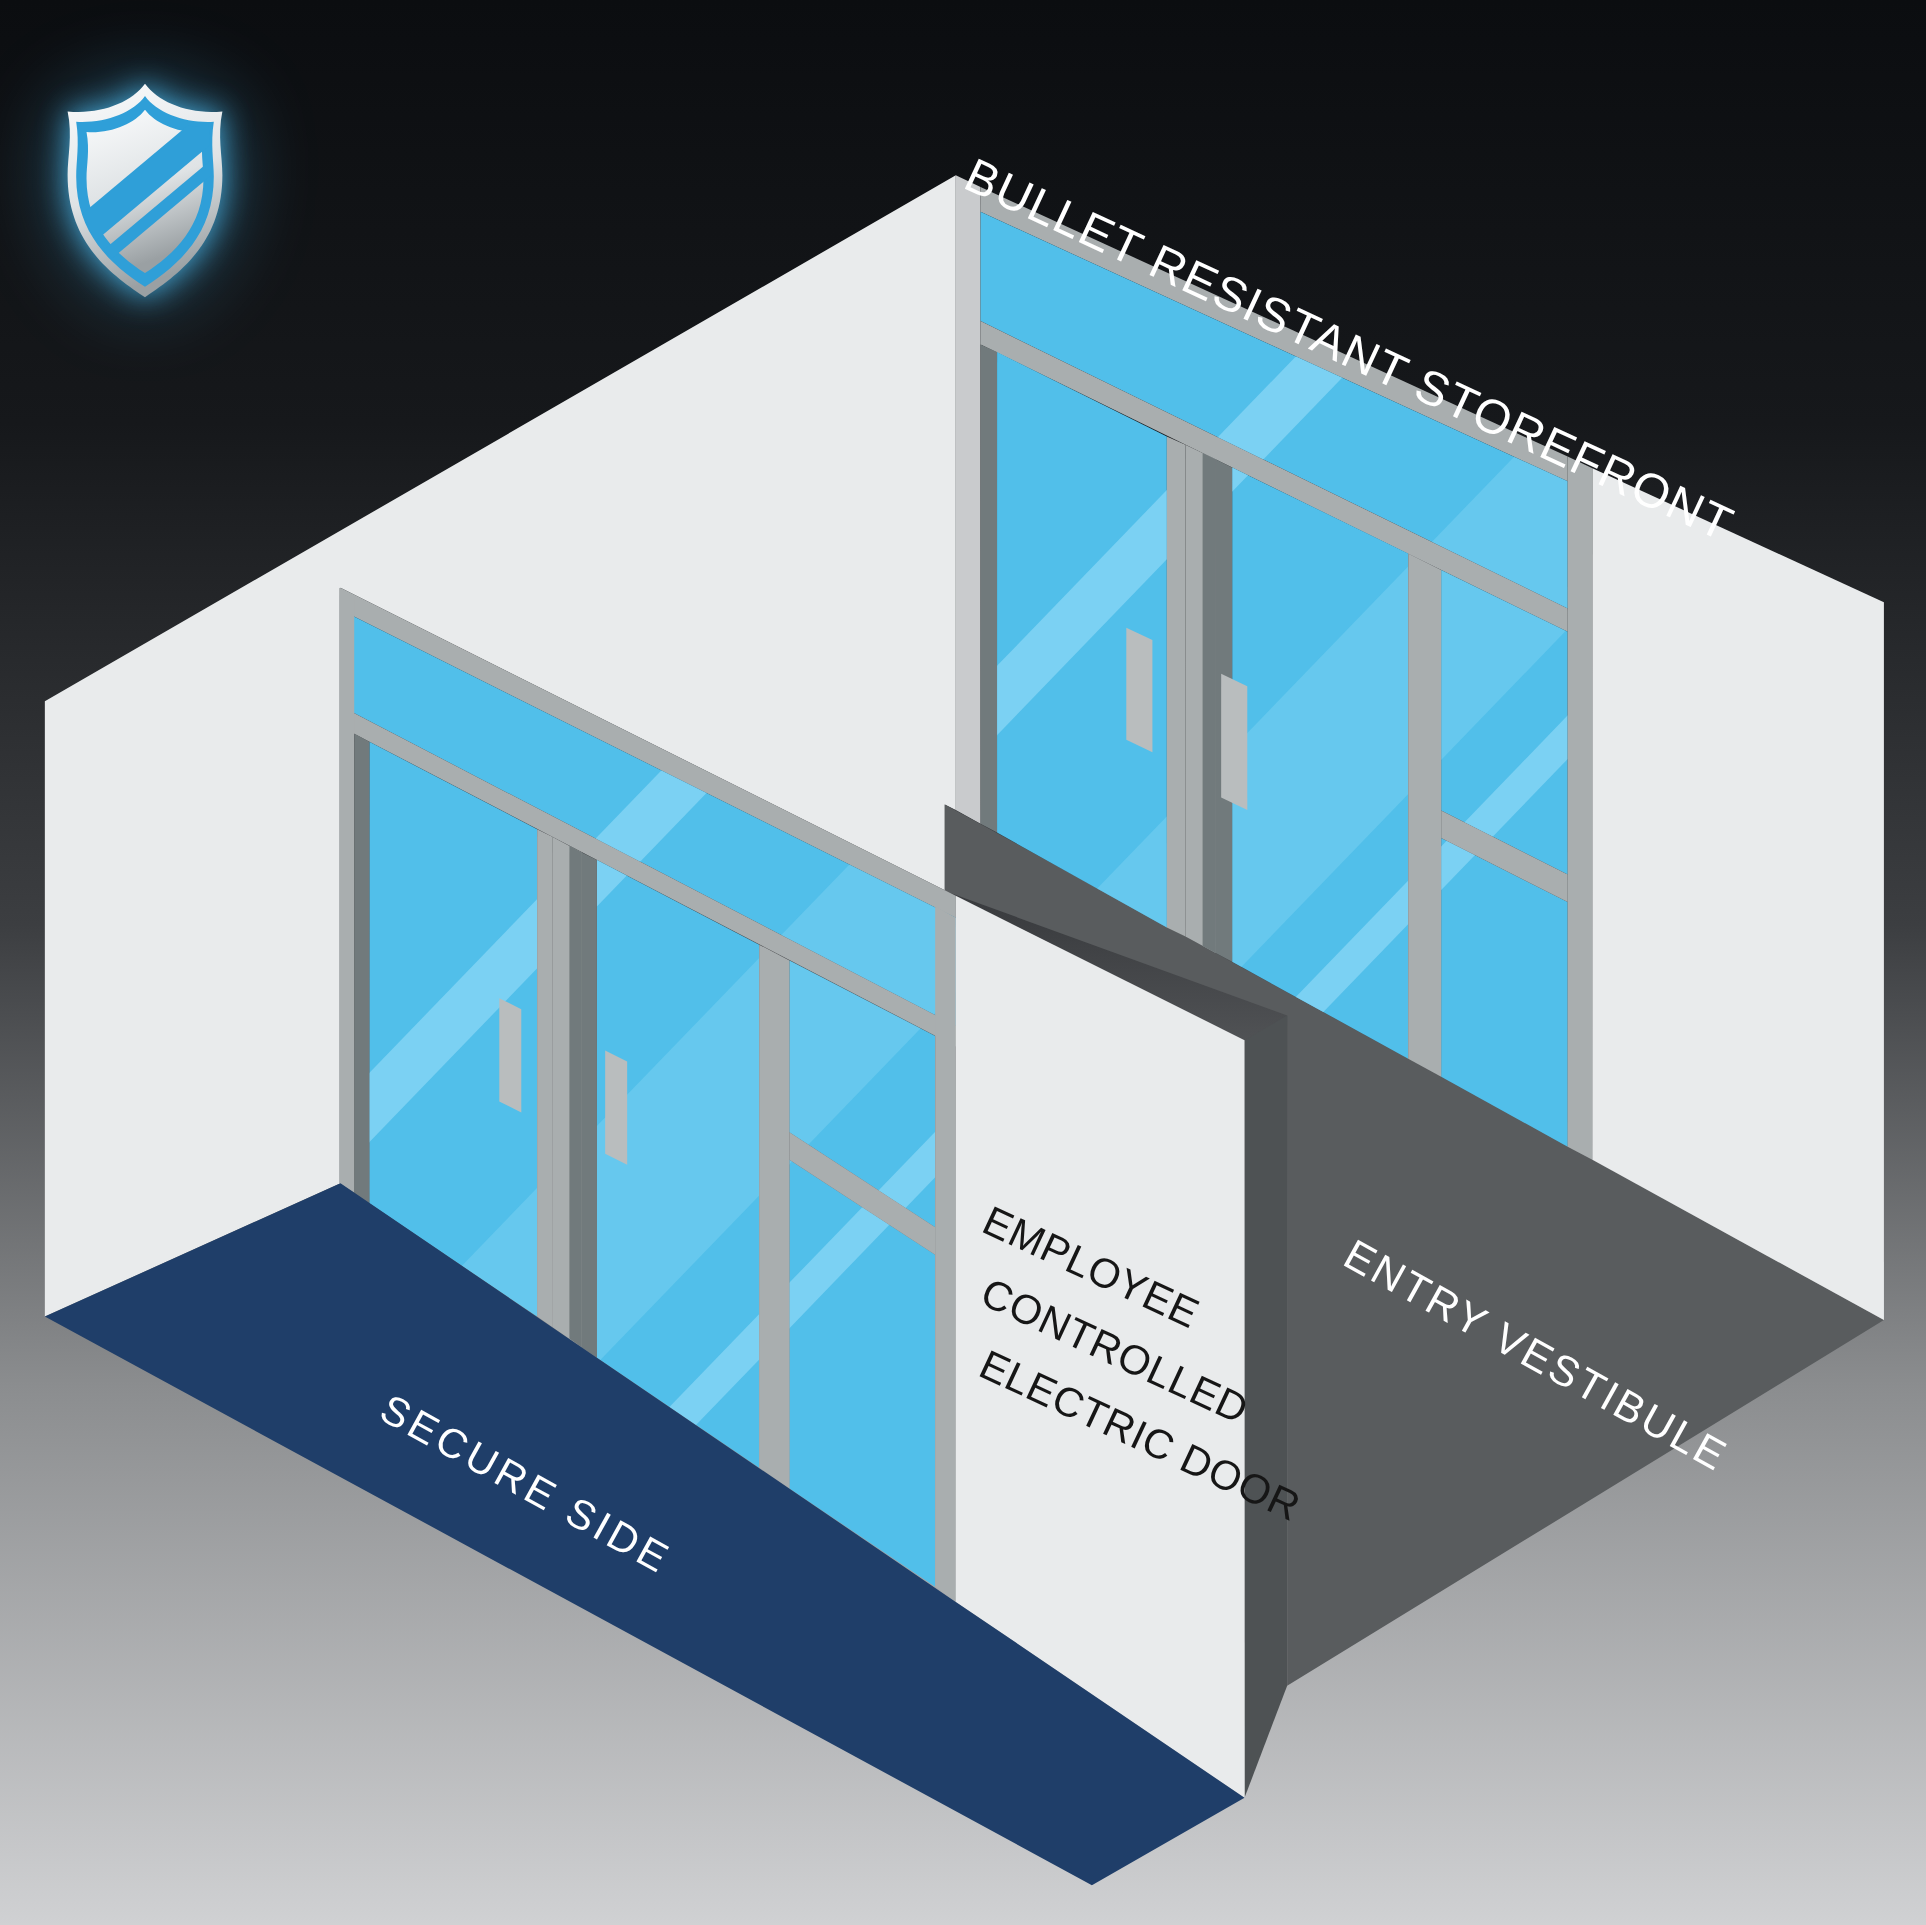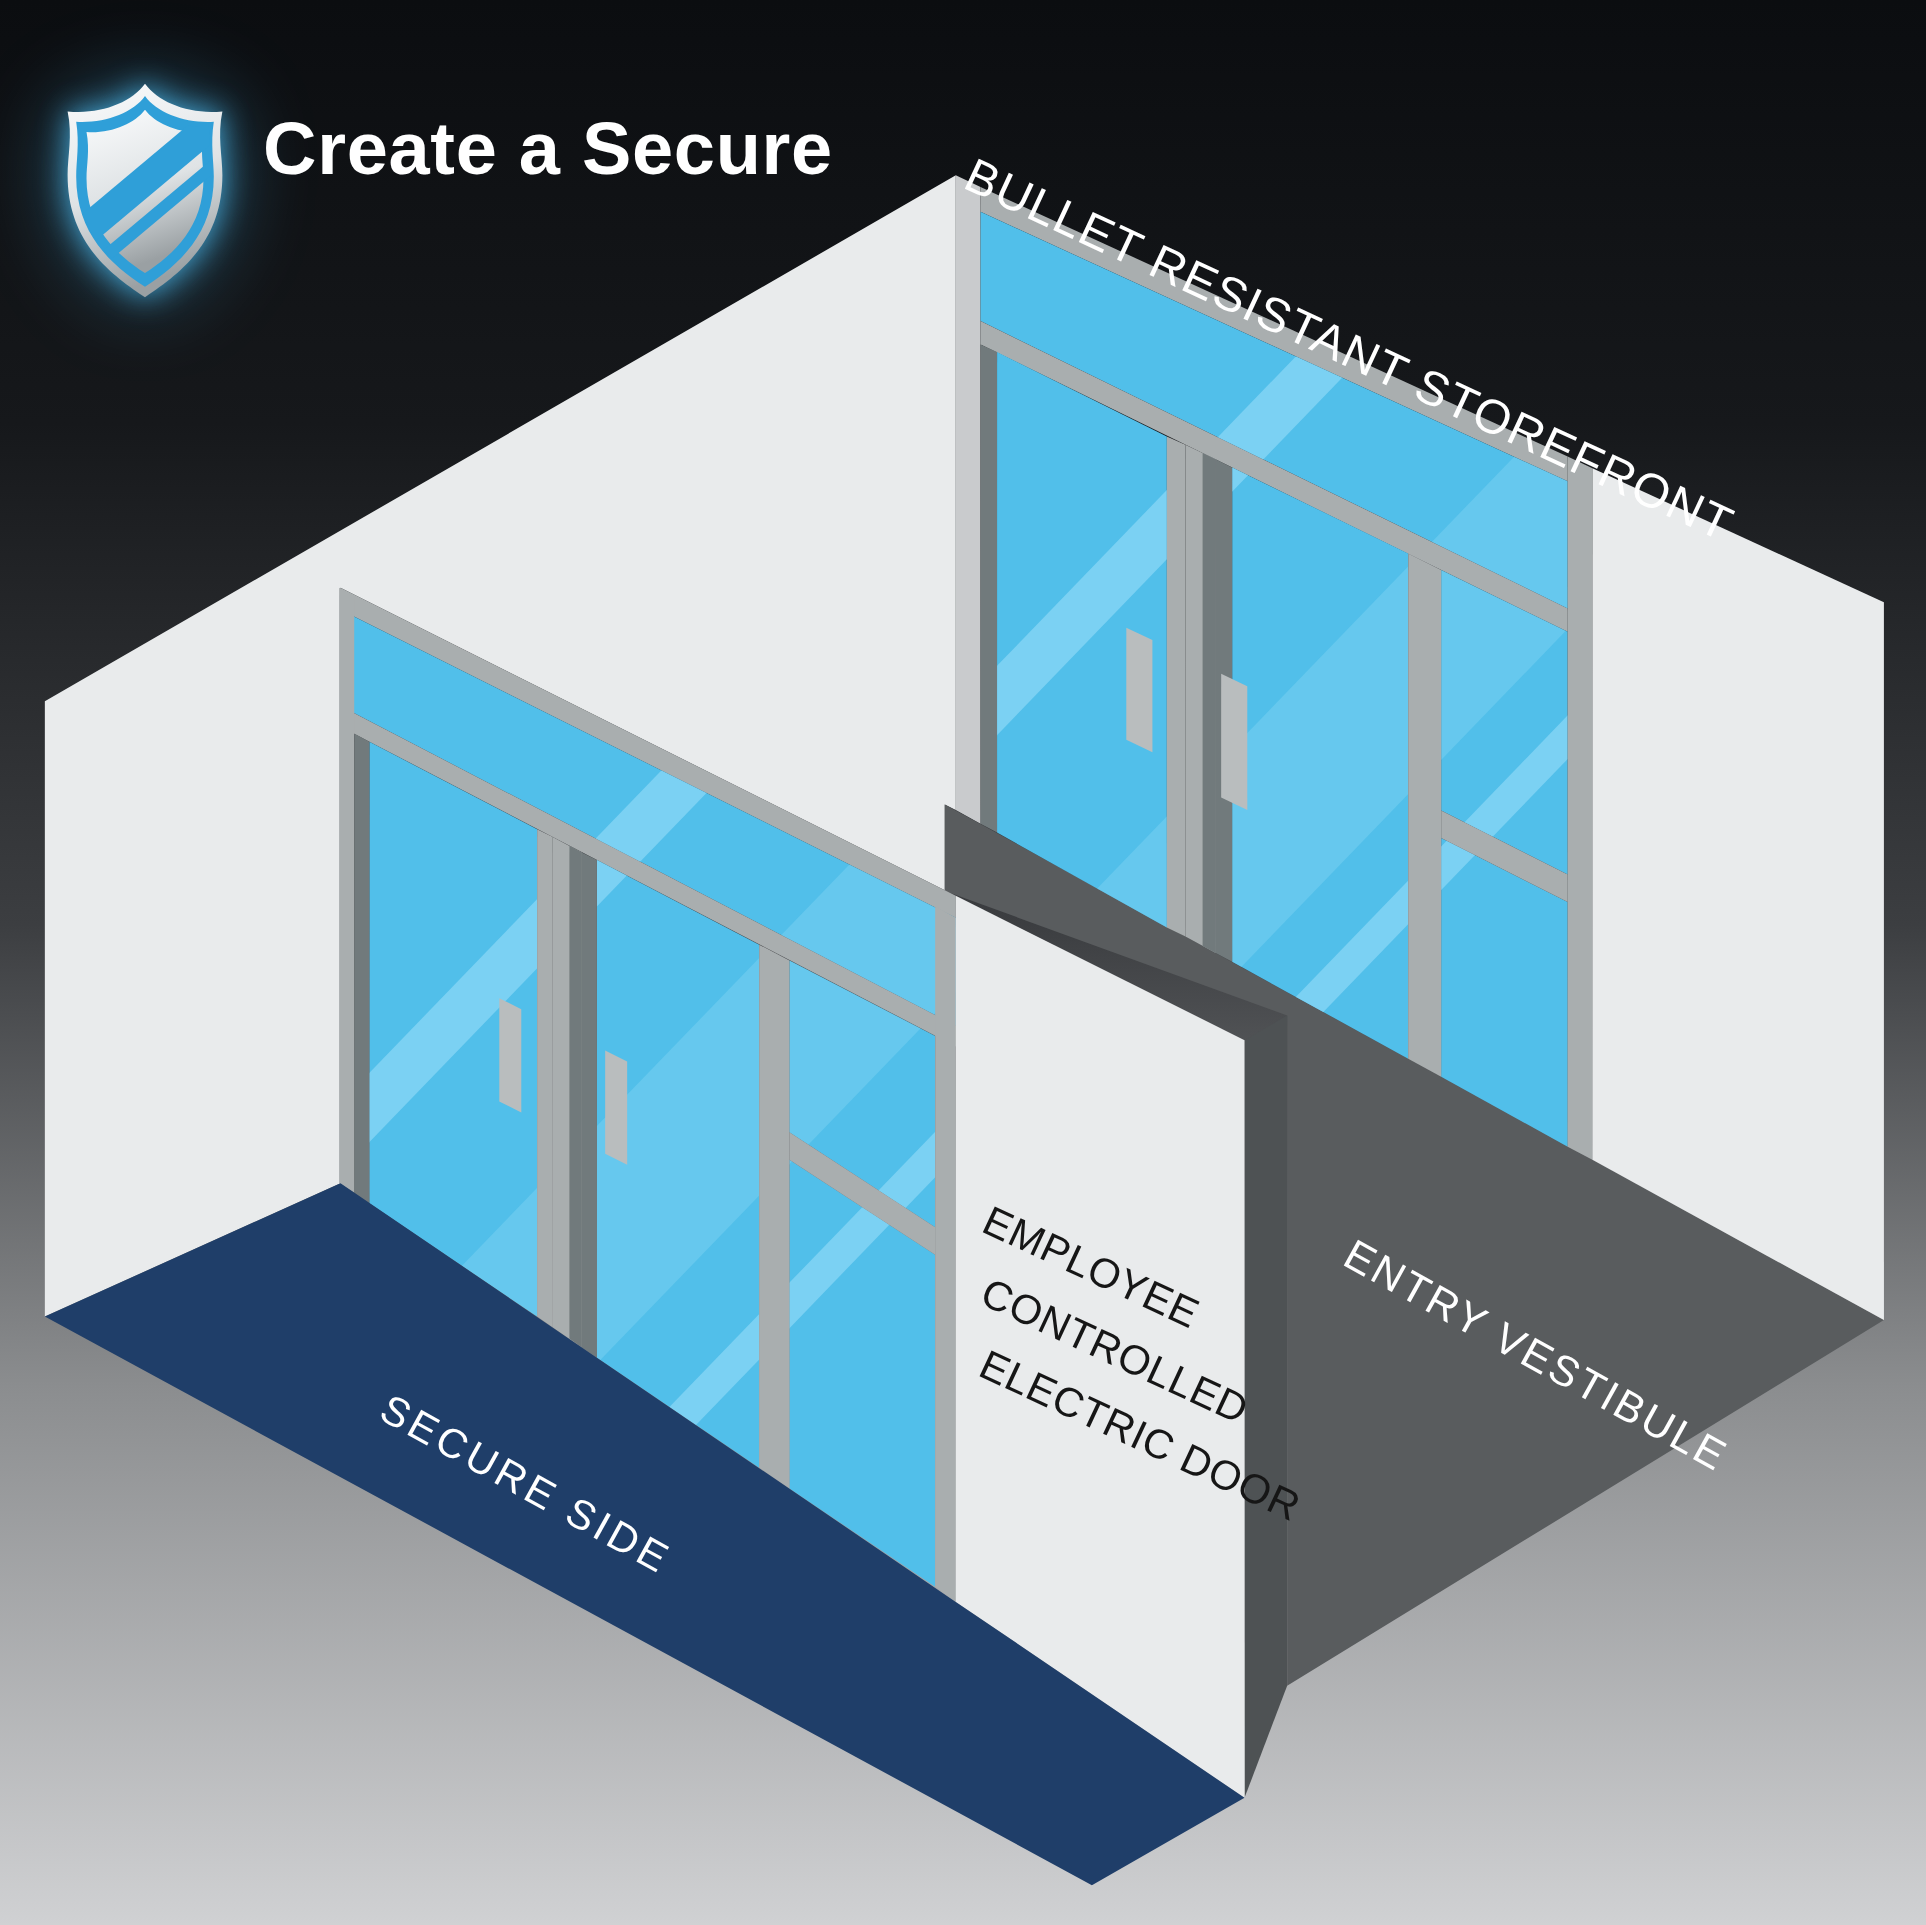--- a/index.html
+++ b/index.html
@@ -179,17 +179,16 @@
       <path d="M50,18 C56,26 70,32 84,31 C82,42 84,50 84,58 C84,86 67,102 50,113 C33,102 16,86 16,58 C16,50 18,42 16,31 C30,32 44,26 50,18 Z" fill="url(#silverGrad)"></path>
 
       <g clip-path="url(#shieldInner)">
         <rect x="-30" y="52" width="160" height="17" fill="var(--shield_blue)" transform="rotate(-40 50 65)"></rect>
         <rect x="-30" y="76" width="160" height="7" fill="var(--shield_blue)" transform="rotate(-40 50 65)"></rect>
       </g>
     </svg>
   </div>
 
   <div class="title">
-    <div>Create a Secure</div>
   </div>
 
 </div>
 
 
 </body></html>

